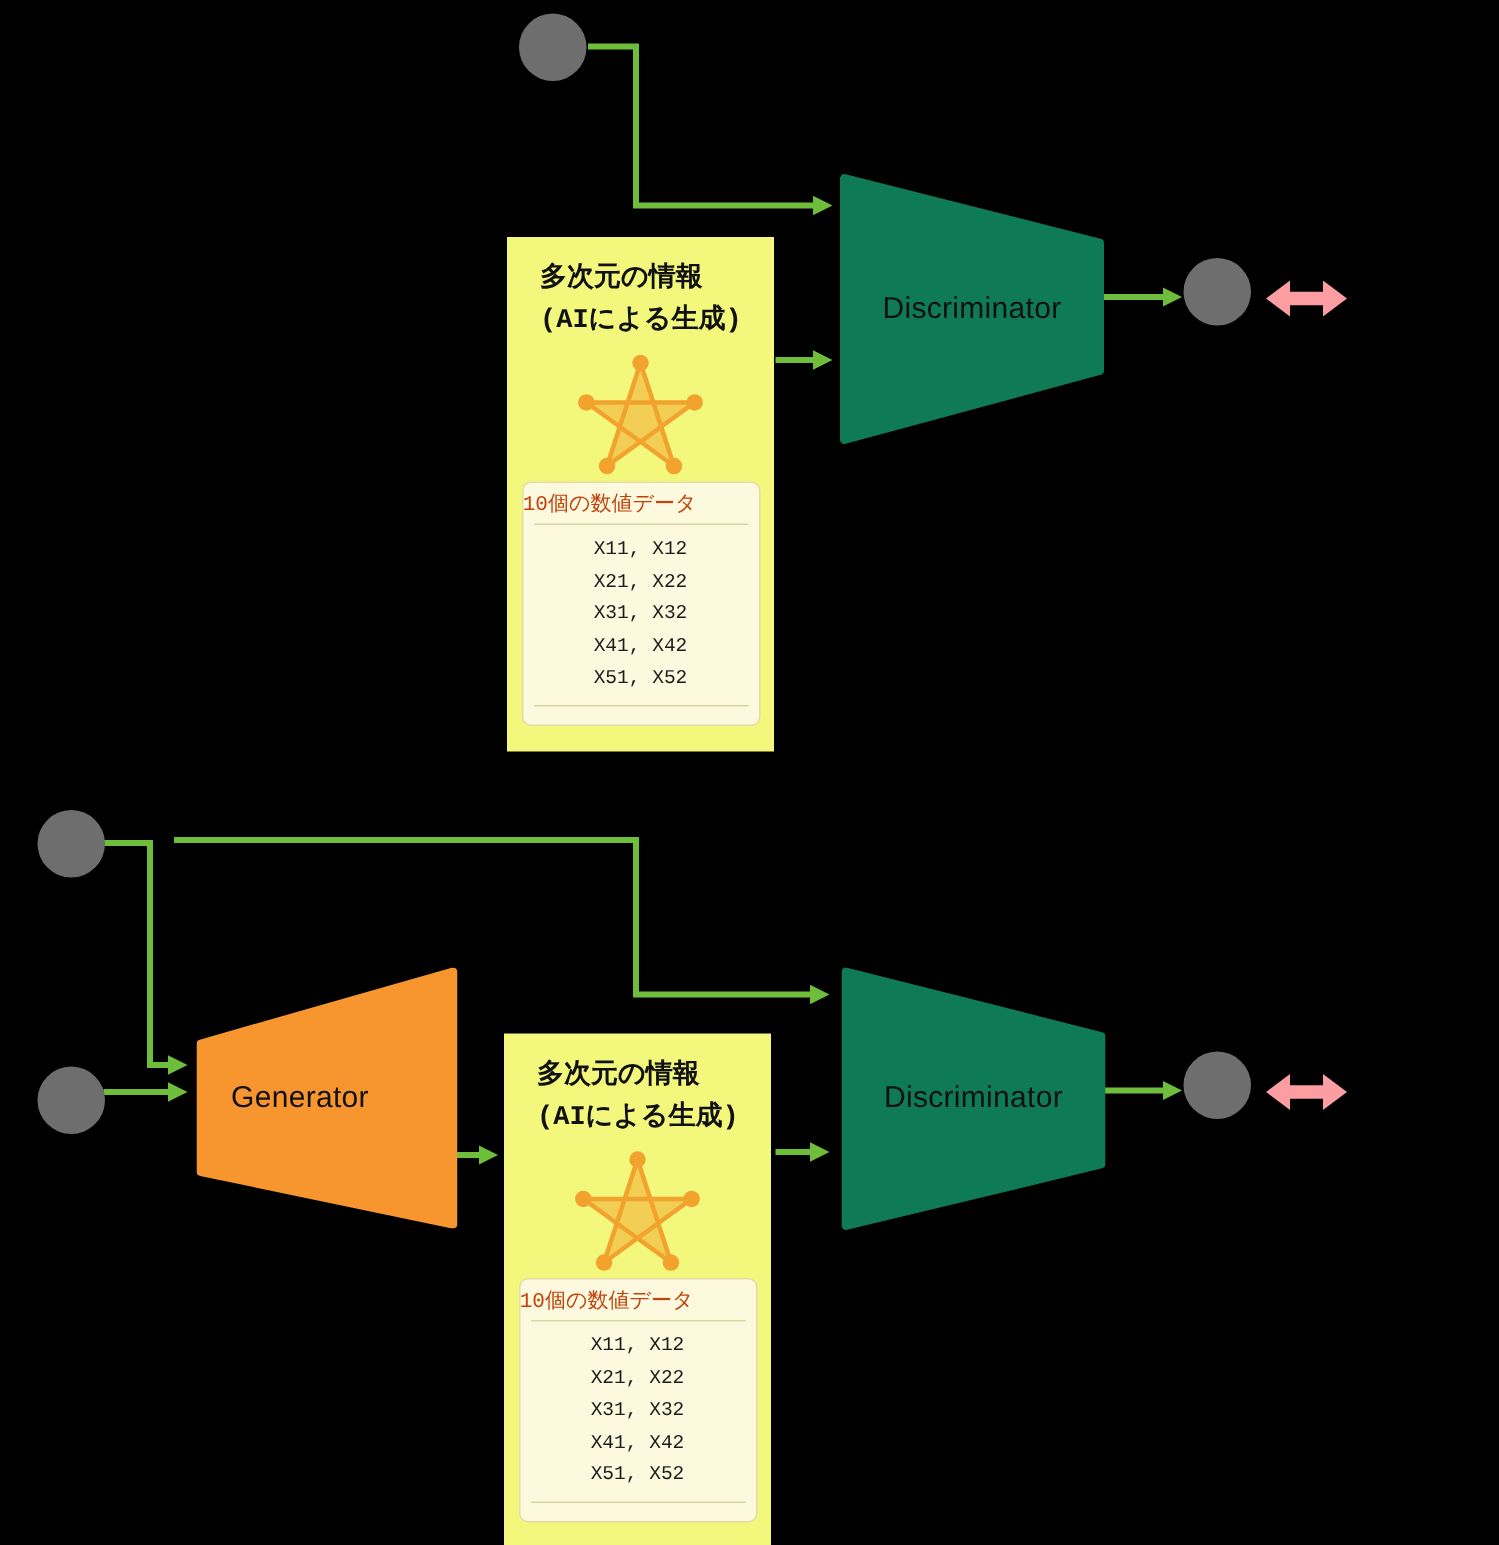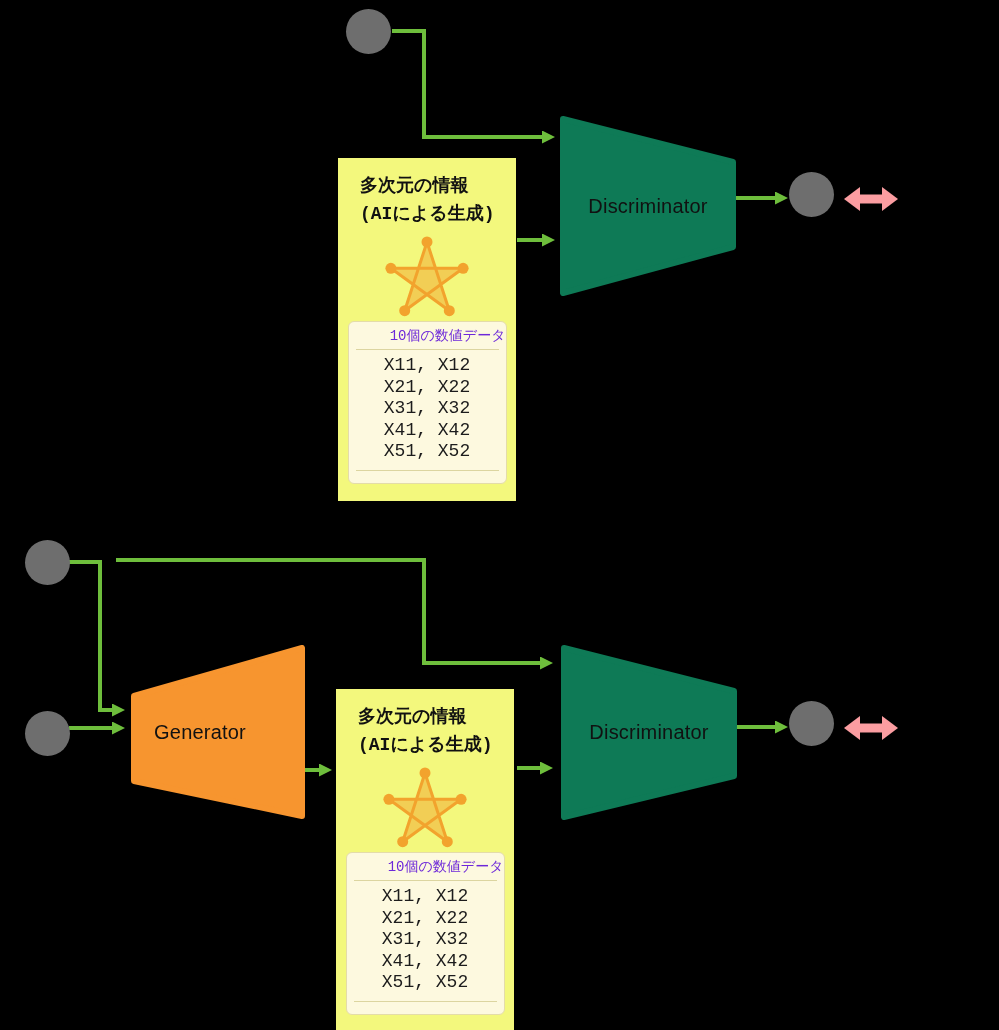--- a/index.html
+++ b/index.html
@@ -49,26 +49,26 @@
   }
   .star-wrap{width:92px;height:84px;margin:6px auto 0 auto;display:block;}
   .card{
     width:159px;margin:3px auto 0 auto;
     background:var(--card-cream);
     border:1px solid var(--card-border);
     border-radius:6px;
     box-sizing:border-box;
   }
   .card-header{
-    text-align:right;font-size:14px;color:#6d28d9;
+    text-align:left;font-size:14px;color:#c2410c;
     padding:5px 0 4px 0;white-space:nowrap;
   }
   .card-divider{border-top:1px solid var(--divider);margin:0 7px;}
   .card-rows{
-    text-align:center;font-size:18px;color:#1c1c1c;
+    text-align:center;font-size:13px;color:#1c1c1c;
     line-height:21.5px;padding:5px 0 7px 0;
   }
   .card-bottom-space{height:12px;}
 </style>
 </head>
 <body>
 
 <svg class="connectors" width="999" height="1030" viewBox="0 0 999 1030">
   <defs>
     <marker id="ah" markerUnits="userSpaceOnUse" markerWidth="14" markerHeight="13" refX="1" refY="6.5" orient="auto">

